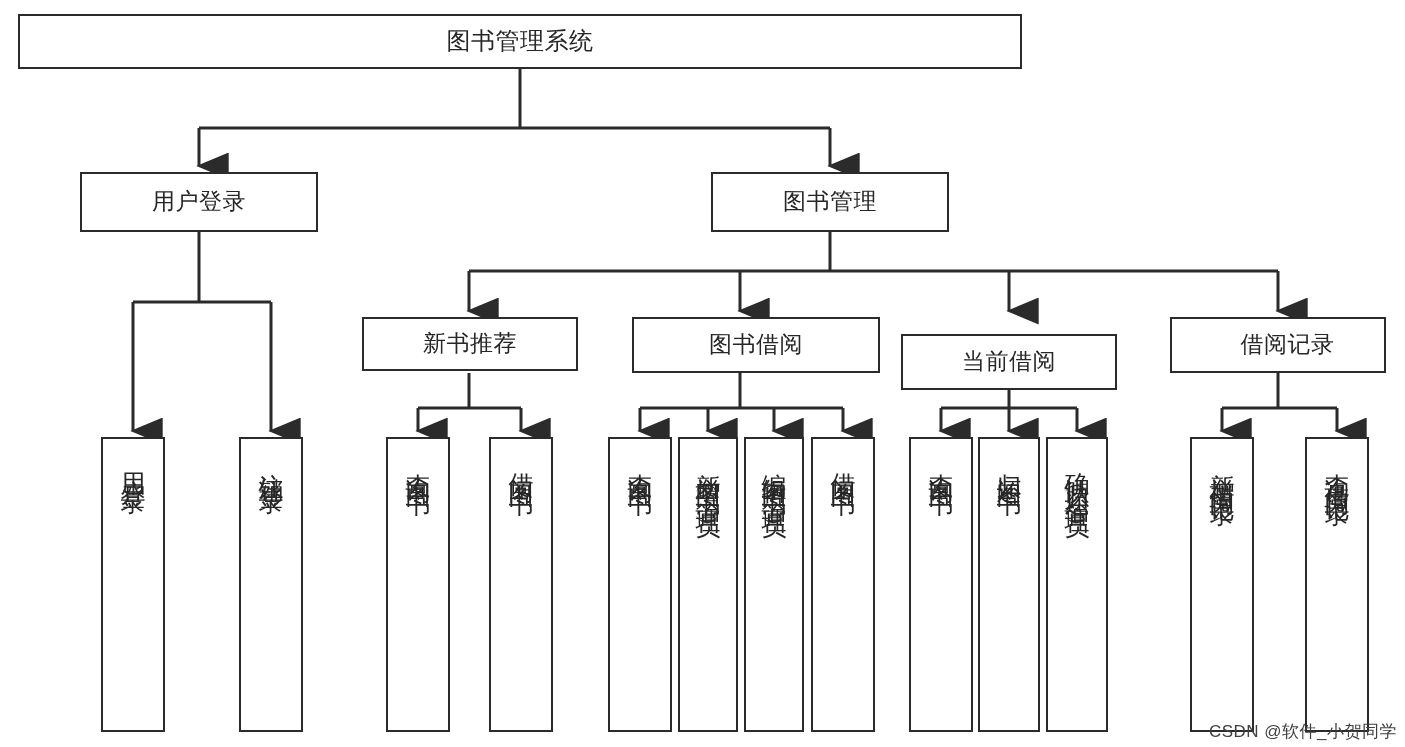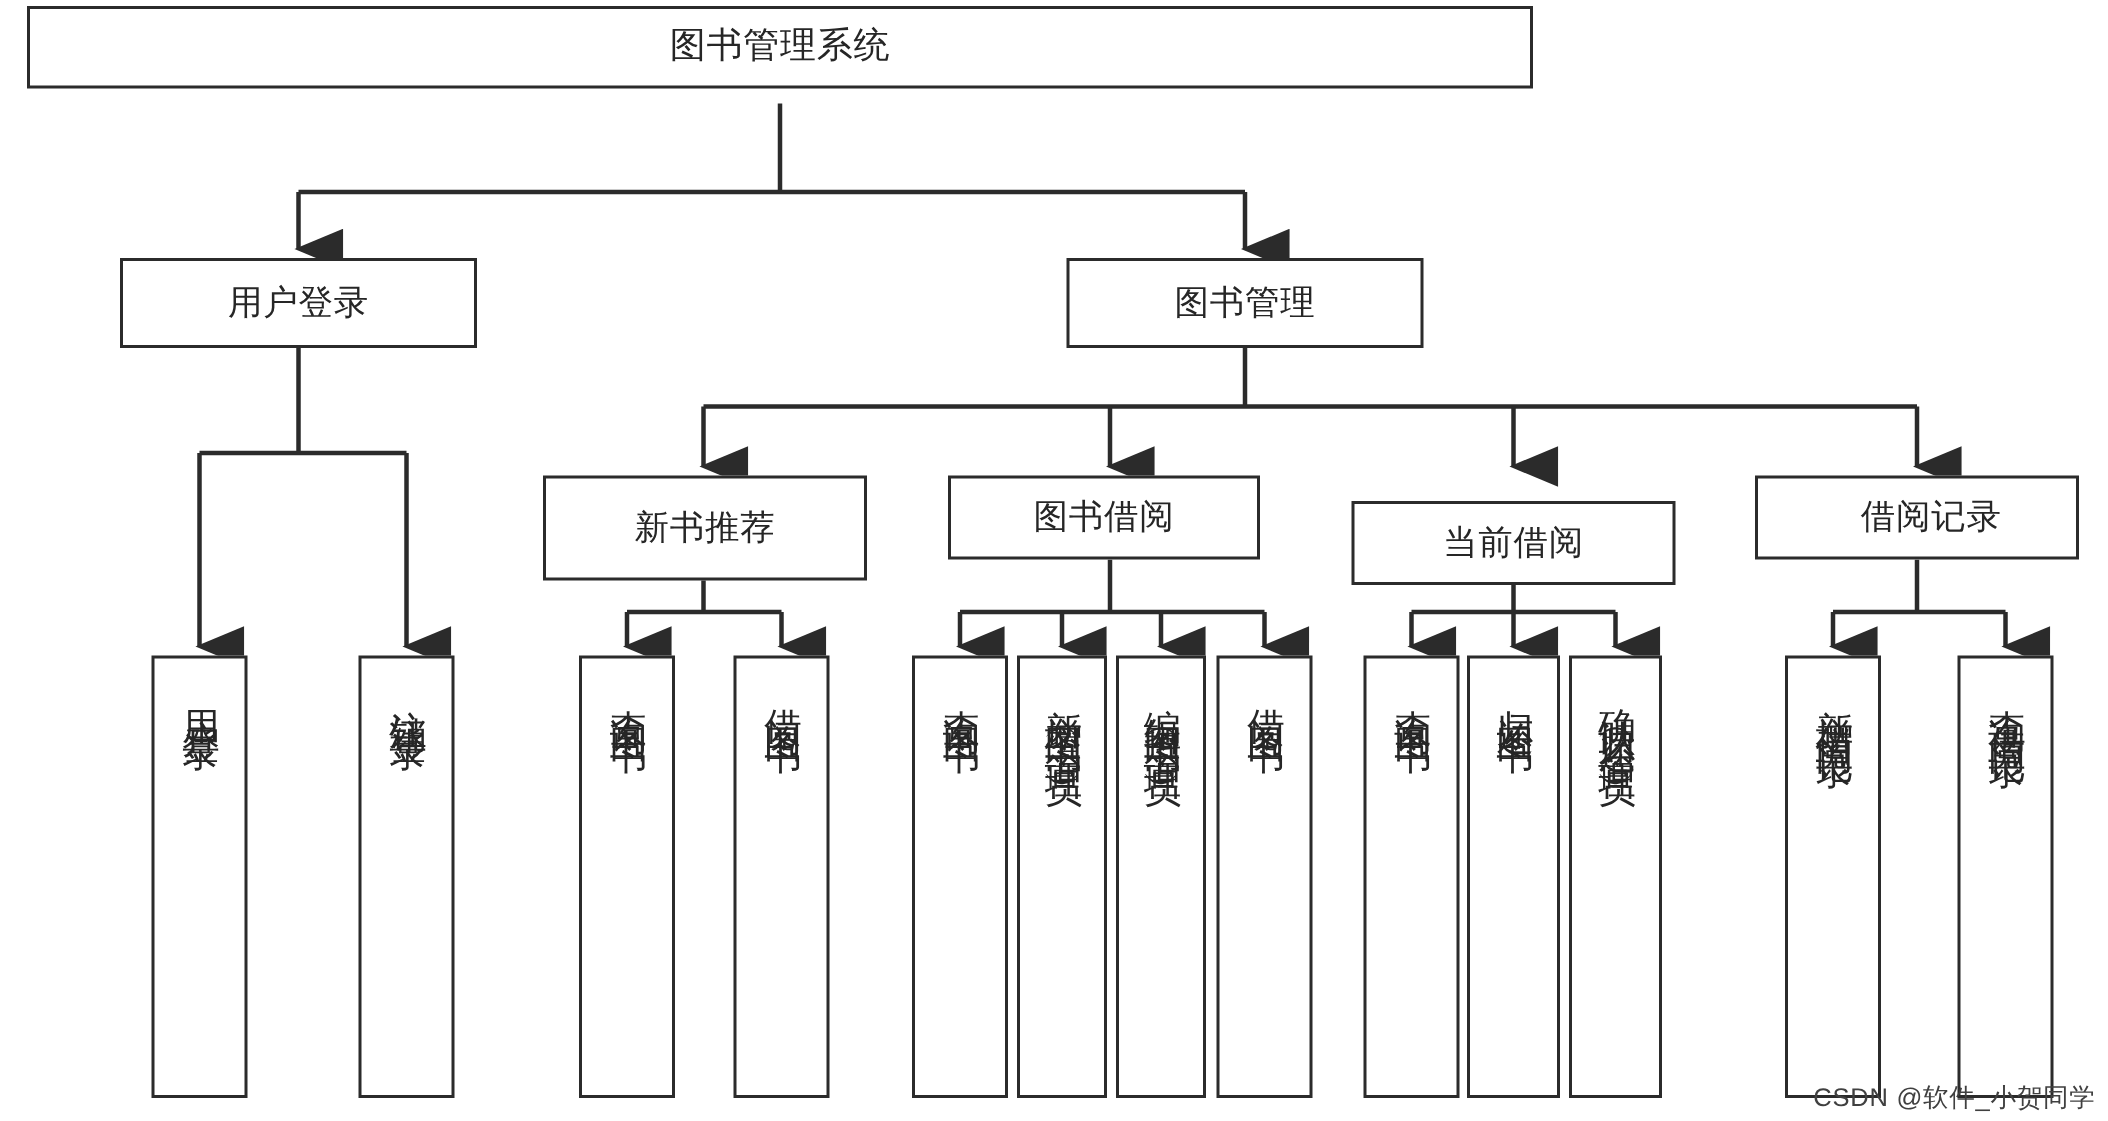--- a/index.html
+++ b/index.html
@@ -129,35 +129,35 @@
       <path d="M 1009 408 L 1009 431" marker-end="url(#arrow)"></path>
       <path d="M 1077 408 L 1077 431" marker-end="url(#arrow)"></path>
 
       <path d="M 1278 373 L 1278 408"></path>
       <path d="M 1222 408 L 1337 408"></path>
       <path d="M 1222 408 L 1222 431" marker-end="url(#arrow)"></path>
       <path d="M 1337 408 L 1337 431" marker-end="url(#arrow)"></path>
     </g>
   </svg>
 
-  <div class="node horiz root" style="left:18px; top:4px; width:1004px; height:55px;">
+  <div class="node horiz root" style="left:18px; top:14px; width:1004px; height:55px;">
     <span class="label">图书管理系统</span>
   </div>
 
   <div class="node horiz" style="left:80px; top:172px; width:238px; height:60px;">
     <span class="label">用户登录</span>
   </div>
   <div class="node horiz" style="left:711px; top:172px; width:238px; height:60px;">
     <span class="label">图书管理</span>
   </div>
 
-  <div class="node horiz" style="left:362px; top:317px; width:216px; height:70px;">
+  <div class="node horiz" style="left:362px; top:317px; width:216px; height:54px;">
     <span class="label">新书推荐</span>
   </div>
-  <div class="node horiz" style="left:632px; top:317px; width:208px; height:56px;">
+  <div class="node horiz" style="left:632px; top:317px; width:248px; height:56px;">
     <span class="label">图书借阅</span>
   </div>
   <div class="node horiz" style="left:901px; top:334px; width:216px; height:56px;">
     <span class="label">当前借阅</span>
   </div>
   <div class="node horiz" style="left:1170px; top:317px; width:216px; height:56px;padding-left:19px;">
     <span class="label">借阅记录</span>
   </div>
 
   <div class="node vert" style="left:101px; top:437px; width:64px; height:295px;">

